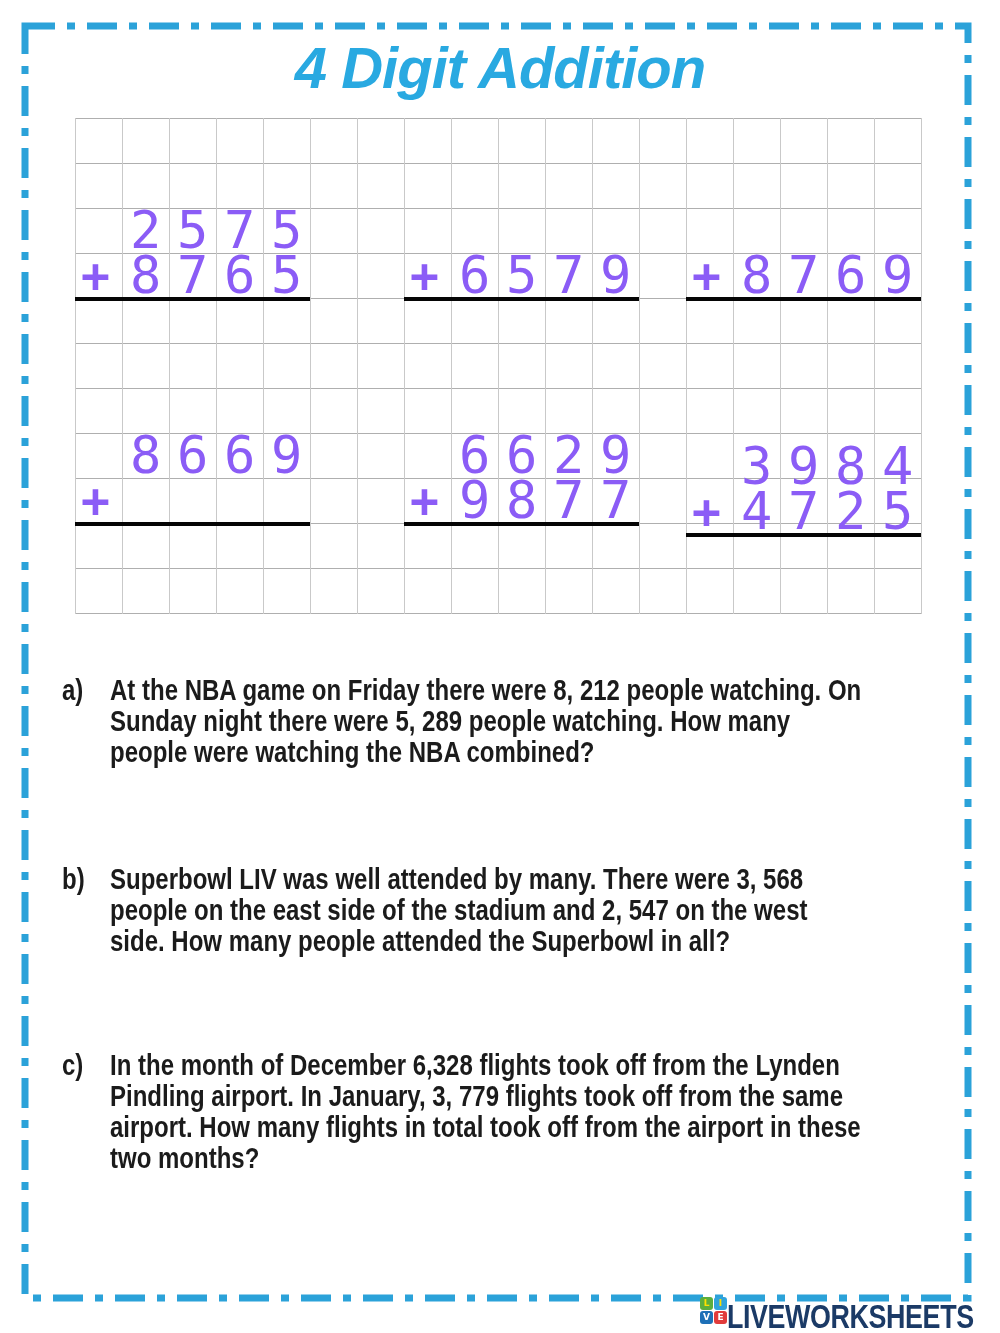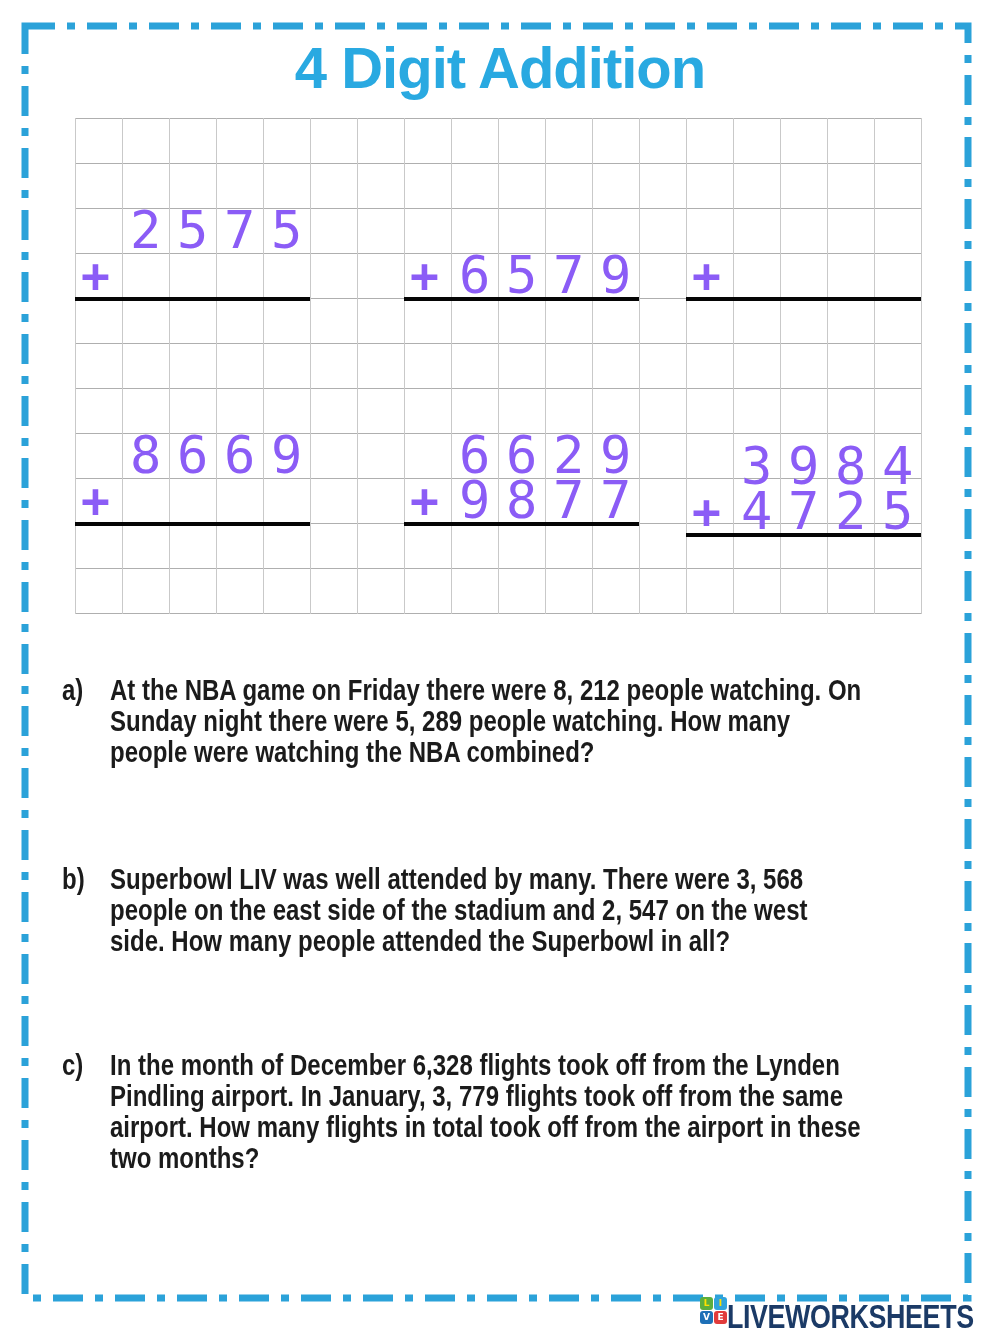--- a/index.html
+++ b/index.html
@@ -6,21 +6,21 @@
   #sheet{
     position:relative;width:1000px;height:1333px;background:#ffffff;
     overflow:hidden;font-family:"Liberation Sans",sans-serif;
   }
   
   #border-svg{position:absolute;left:0;top:0;}
   
   .title{
     position:absolute;left:0;right:0;top:36px;text-align:center;
     font-family:"Liberation Sans",sans-serif;font-weight:bold;
-    font-size:58px;line-height:64px;letter-spacing:-1px;color:#29A9E1;
+    font-size:58px;line-height:64px;letter-spacing:-1px;color:#29A9E1;font-style:italic;
   }
   
   .grid{
     position:absolute;left:75px;top:118px;width:847px;height:496px;
     background-image:
       repeating-linear-gradient(to right,#c9c9c9 0 1px,transparent 1px 47px),
       repeating-linear-gradient(to bottom,#afafaf 0 1px,transparent 1px 45px);
   }
   
   .problem{position:absolute;width:236px;height:96px;color:#8b5cf6;}
@@ -73,31 +73,33 @@
     <rect x="25" y="26" width="943" height="1272" fill="none" stroke="#2BA2D9" stroke-width="7" stroke-dasharray="30 12 8 12"></rect>
   </svg>
 
   <div class="title">4 Digit Addition</div>
 
   <div class="grid"></div>
 
   <div class="problem" style="left:75px;top:208px">
     <div class="addend addend-top">2575</div>
     <div class="plus">+</div>
+    <div class="addend addend-bottom">8765</div>
     <div class="sum-line"></div>
   </div>
 
   <div class="problem" style="left:404px;top:208px">
     <div class="plus">+</div>
     <div class="addend addend-bottom">6579</div>
     <div class="sum-line"></div>
   </div>
 
   <div class="problem" style="left:686px;top:208px">
     <div class="plus">+</div>
+    <div class="addend addend-bottom">8769</div>
     <div class="sum-line"></div>
   </div>
 
   <div class="problem" style="left:75px;top:433px">
     <div class="addend addend-top">8669</div>
     <div class="plus">+</div>
     <div class="sum-line"></div>
   </div>
 
   <div class="problem" style="left:404px;top:433px">

